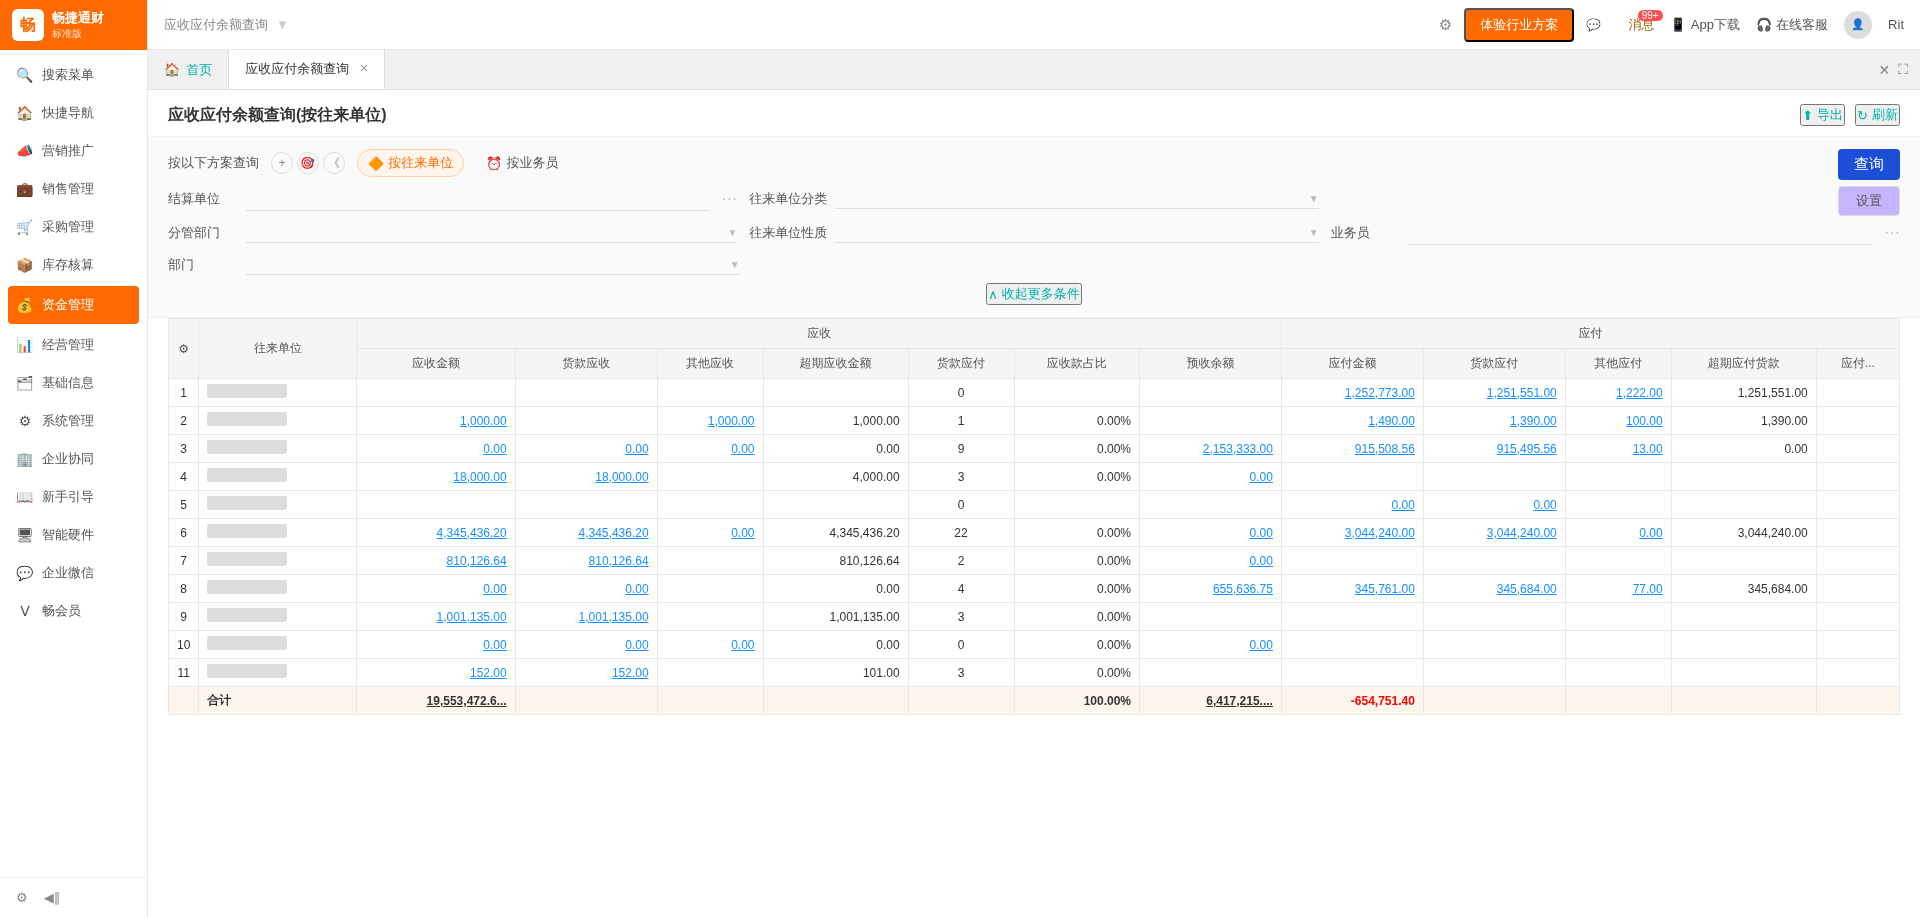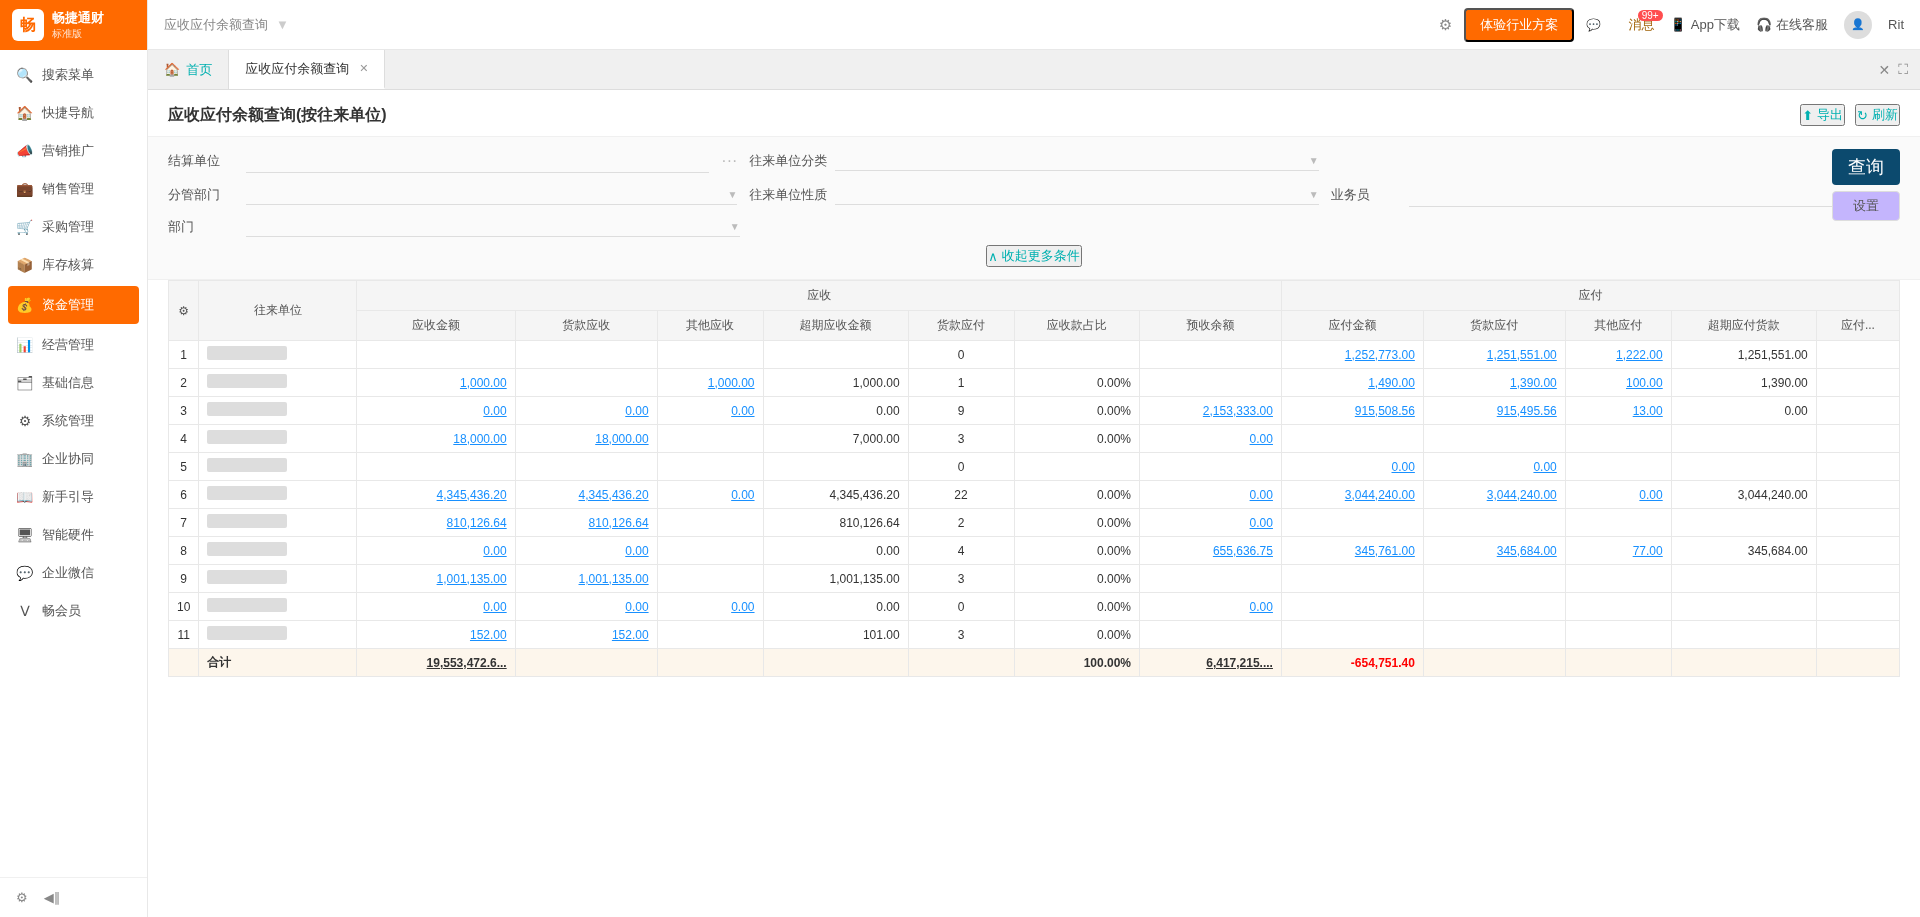--- a/index.html
+++ b/index.html
@@ -109,21 +109,21 @@
       background: transparent; outline: none; color: #333;
     }
     .filter-input-dots { color: #bbb; font-size: 16px; margin-left: 4px; }
     .filter-select {
       flex: 1; border: none; border-bottom: 1px solid #ddd; padding: 4px 0; font-size: 13px;
       background: transparent; outline: none; color: #333; display: flex; align-items: center; justify-content: space-between;
     }
     .filter-chevron { color: #bbb; font-size: 10px; }
     .collapse-btn { color: #00b0b0; font-size: 13px; cursor: pointer; display: flex; align-items: center; gap: 4px; text-align: center; }
     .collapse-row { display: flex; justify-content: center; margin-top: 4px; }
-    .btn-query { background: #0c4a6e; color: #fff; border: none; padding: 6px 16px; border-radius: 4px; cursor: pointer; font-size: 18px; }
+    .btn-query { background: #1d4ed8; color: #fff; border: none; padding: 6px 16px; border-radius: 4px; cursor: pointer; font-size: 15px; }
     .btn-setting { background: #c4b5fd; color: #555; border: 1px solid #ddd; padding: 5px 16px; border-radius: 4px; cursor: pointer; font-size: 13px; }
     .data-table { width: 100%; border-collapse: collapse; font-size: 12px; }
     .data-table th {
       background: #f5f5f5; border: 1px solid #e8e8e8; padding: 6px 8px;
       text-align: center; color: #555; font-weight: normal; white-space: nowrap;
     }
     .data-table td {
       border: 1px solid #e8e8e8; padding: 5px 8px; text-align: right; color: #333; white-space: nowrap;
     }
     .data-table td.center { text-align: center; }
@@ -270,20 +270,36 @@
         </button>
         <button class="page-action-btn">
           <span>↻</span>
           <span>刷新</span>
         </button>
       </div>
     </div>
 
     <div class="search-area">
       <div style="position:relative;">
+        <div class="search-row">
+          <span class="search-scheme">按以下方案查询</span>
+          <div class="search-scheme-btns">
+            <div class="search-scheme-btn">+</div>
+            <div class="search-scheme-btn">🎯</div>
+            <div class="search-scheme-btn">《</div>
+          </div>
+          <div class="scheme-option active">
+            <span style="color:#ff6a00;">🔶</span>
+            <span>按往来单位</span>
+          </div>
+          <div class="scheme-option">
+            <span>⏰</span>
+            <span>按业务员</span>
+          </div>
+        </div>
 
         <div class="filter-row">
           <div class="filter-group">
             <span class="filter-label">结算单位</span>
             <input class="filter-input" type="text" style="border-bottom: 1px solid rgb(221, 221, 221); flex: 1 1 0%;">
             <span class="filter-input-dots">···</span>
           </div>
           <div class="filter-group">
             <span class="filter-label">往来单位分类</span>
             <div class="filter-select" style="flex:1; border-bottom:1px solid #ddd; display:flex; align-items:center; justify-content:space-between; padding: 4px 0; cursor:pointer;">
@@ -411,21 +427,21 @@
       <td><span class="link-cell">13.00</span></td>
       <td>0.00</td>
       <td></td>
     </tr>
             <tr>
       <td class="row-num center">4</td>
       <td class="left"><span style="background:#ddd; width:80px; height:14px; display:inline-block; border-radius:2px;"></span></td>
       <td><span class="link-cell">18,000.00</span></td>
       <td><span class="link-cell">18,000.00</span></td>
       <td></td>
-      <td>7,000.00</td>
+      <td>4,000.00</td>
       <td class="center">3</td>
       <td>0.00%</td>
       <td><span class="link-cell">0.00</span></td>
       <td></td>
       <td></td>
       <td></td>
       <td></td>
       <td></td>
     </tr>
             <tr>

